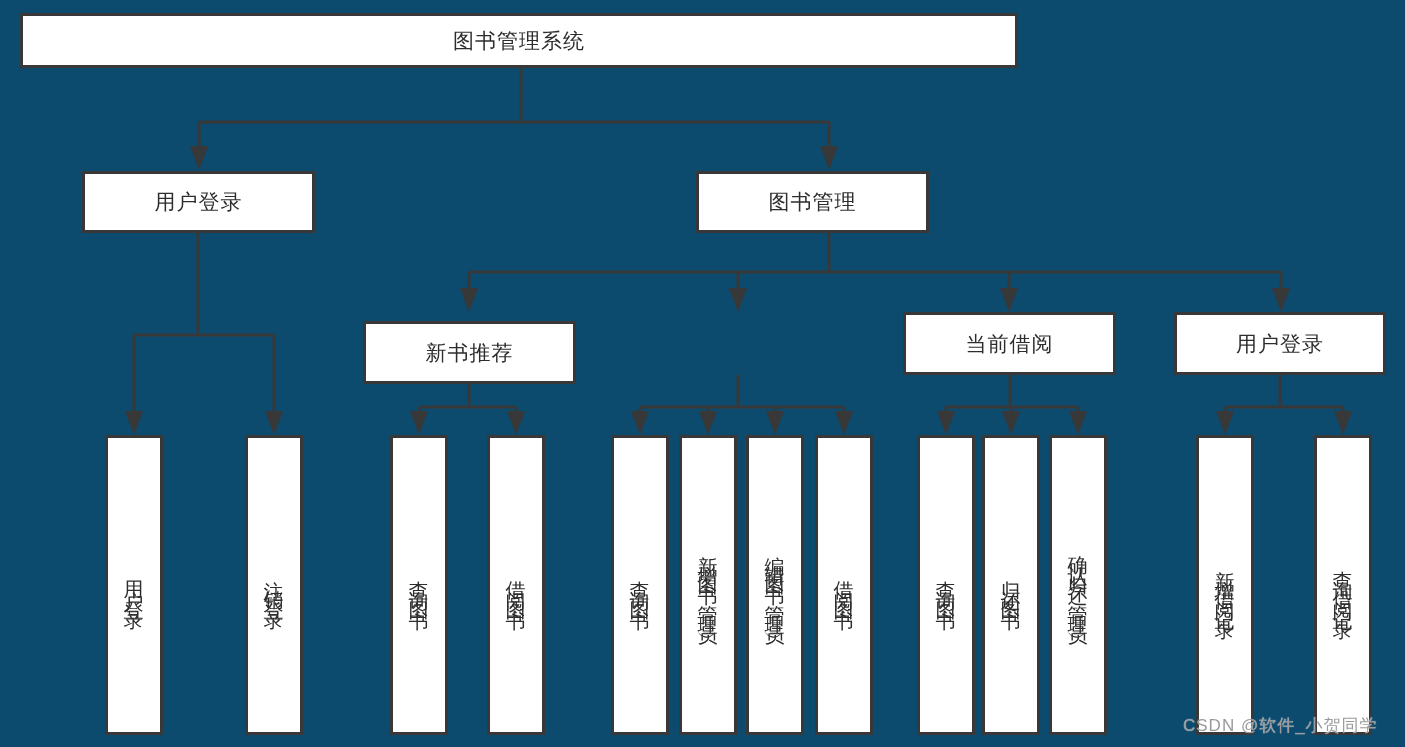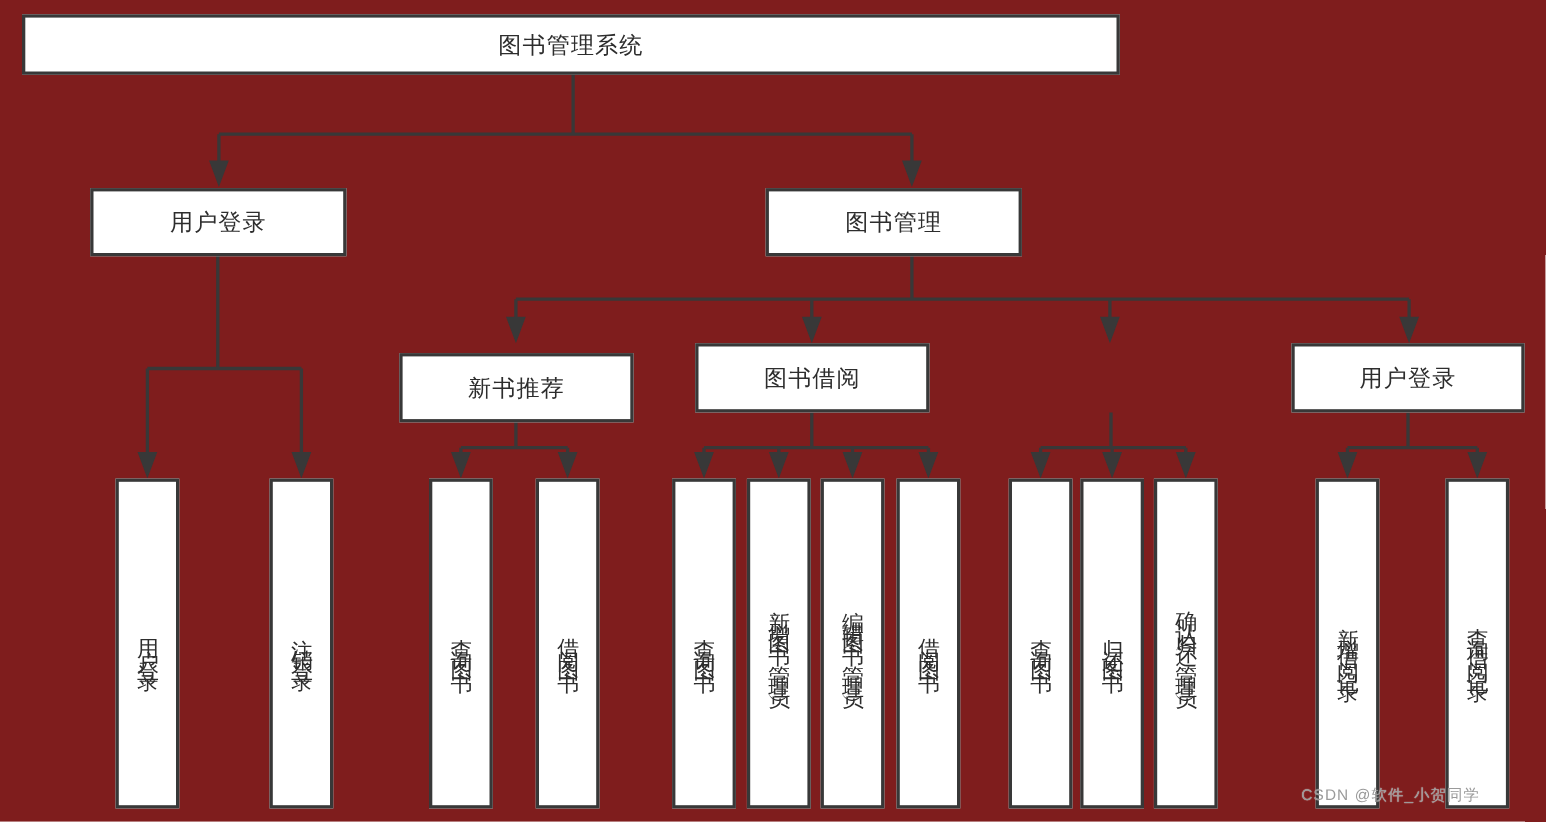--- a/index.html
+++ b/index.html
@@ -4,21 +4,21 @@
 <style>
   html, body {
     margin: 0;
     padding: 0;
     background: #ffffff;
   }
   .canvas {
     position: relative;
     width: 1405px;
     height: 747px;
-    background: #7f1d1d;
+    background: #0c4a6e;
     overflow: hidden;
     font-family: "Liberation Sans", "DejaVu Sans", sans-serif;
     color: #2d2d2d;
   }
   .connectors {
     position: absolute;
     left: 0;
     top: 0;
     pointer-events: none;
   }
@@ -52,21 +52,21 @@
     writing-mode: vertical-rl;
     font-size: 20px;
     letter-spacing: 10px;
     line-height: 1;
     white-space: nowrap;
   }
   .watermark {
     position: absolute;
     left: 1183px;
     top: 714px;
-    font-size: 14px;
+    font-size: 17px;
     color: #9a9a9a;
     letter-spacing: 1px;
     white-space: nowrap;
     z-index: 3;
     text-shadow: 0 0 1px rgba(255,255,255,0.8);
   }
 </style>
 </head>
 <body>
 
@@ -111,21 +111,21 @@
       <polygon points="1334,411 1352,411 1343,435"></polygon>
     </g>
   </svg>
 
   <div class="box" style="left:20px; top:13px; width:998px; height:55px;">图书管理系统</div>
 
   <div class="box" style="left:82px; top:171px; width:233px; height:62px;">用户登录</div>
   <div class="box" style="left:696px; top:171px; width:233px; height:62px;">图书管理</div>
 
   <div class="box" style="left:363px; top:321px; width:213px; height:63px;">新书推荐</div>
-  <div class="box" style="left:632px; top:312px; width:213px; height:63px;">图书借阅</div>
+  <div class="box" style="left:903px; top:312px; width:213px; height:63px;">当前借阅</div>
   <div class="box" style="left:1174px; top:312px; width:212px; height:63px;">用户登录</div>
 
   <div class="leaf" style="left:105px;">
     <span class="vtext">用户登录</span>
   </div>
   <div class="leaf" style="left:245px;">
     <span class="vtext">注销登录</span>
   </div>
 
   <div class="leaf" style="left:390px;">

